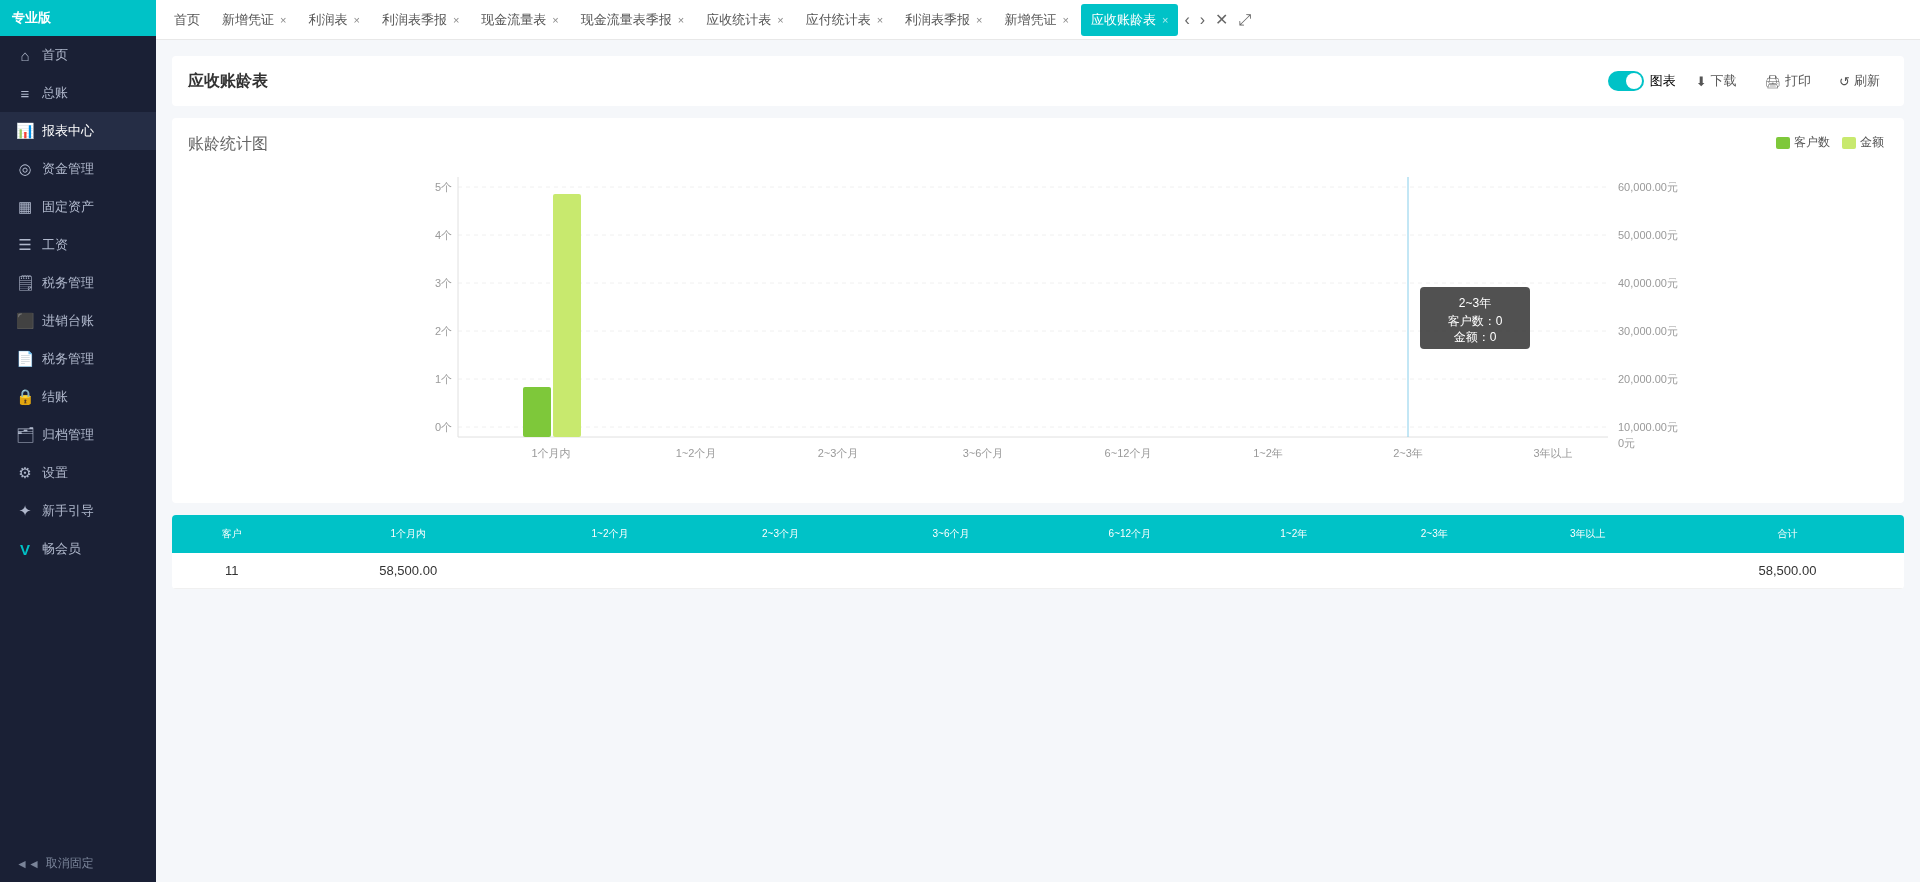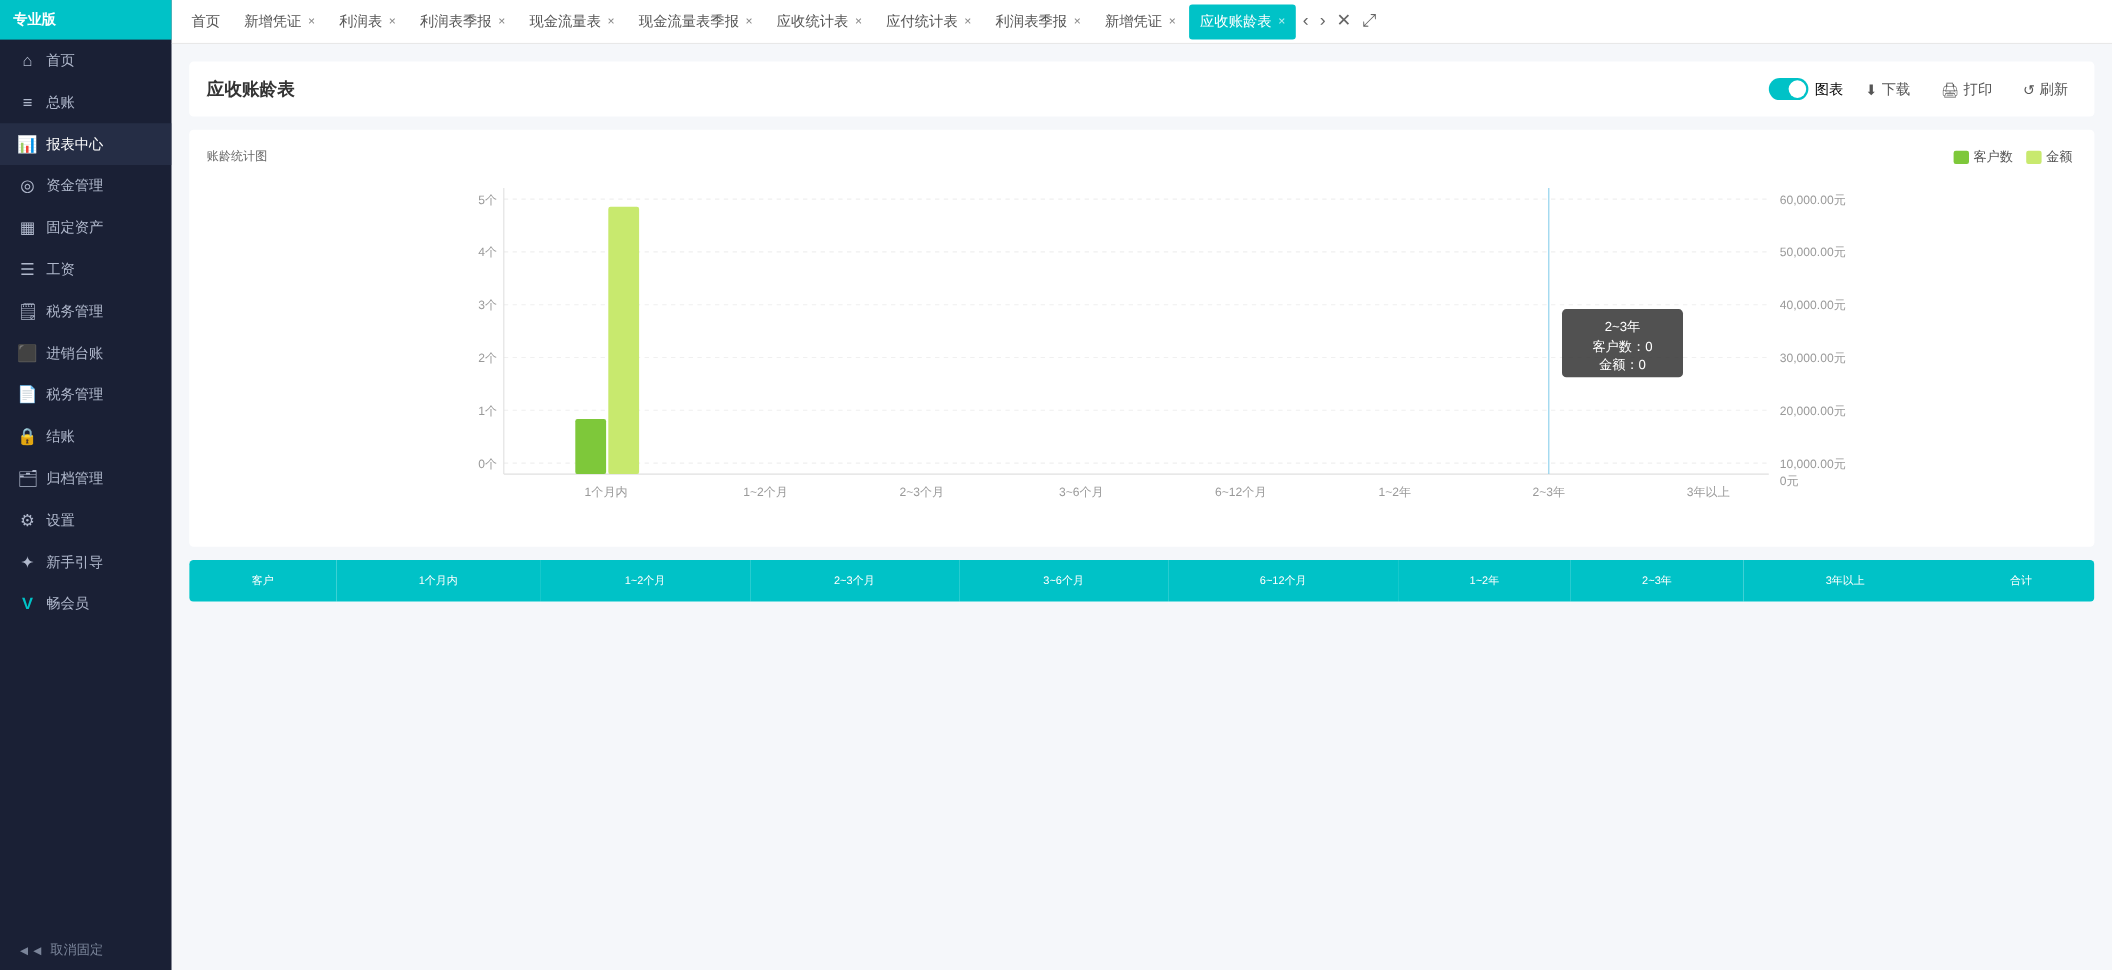--- a/index.html
+++ b/index.html
@@ -140,21 +140,21 @@
       color: #555; font-size: 13px; padding: 4px 8px;
     }
 
     
     .chart-container {
       background: white;
       border-radius: 4px;
       padding: 16px;
       position: relative;
     }
-    .chart-title { font-size: 11px; color: #666; margin-bottom: 12px; }
+    .chart-title { font-size: 16px; color: #666; margin-bottom: 12px; }
     .chart-legend {
       position: absolute;
       top: 16px;
       right: 20px;
       display: flex;
       align-items: flex-start;
       gap: 12px;
       font-size: 12px;
       color: #555;
     }
@@ -423,17 +423,29 @@
             <th>2~3个月</th>
             <th>3~6个月</th>
             <th>6~12个月</th>
             <th>1~2年</th>
             <th>2~3年</th>
             <th>3年以上</th>
             <th>合计</th>
           </tr>
         </thead>
         <tbody>
+          <tr>
+            <td>11</td>
+            <td>58,500.00</td>
+            <td></td>
+            <td></td>
+            <td></td>
+            <td></td>
+            <td></td>
+            <td></td>
+            <td></td>
+            <td>58,500.00</td>
+          </tr>
         </tbody>
       </table>
     </div>
   </div>
 </div>
 
 </body></html>

